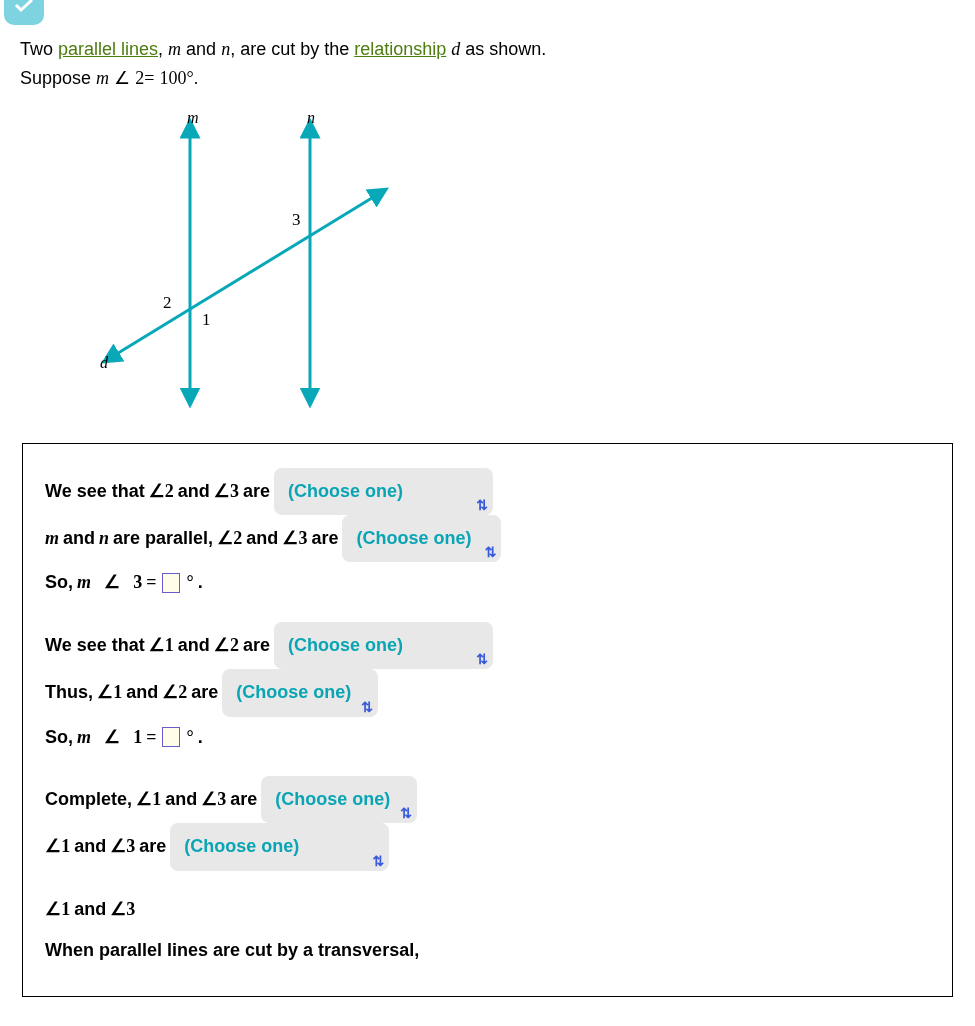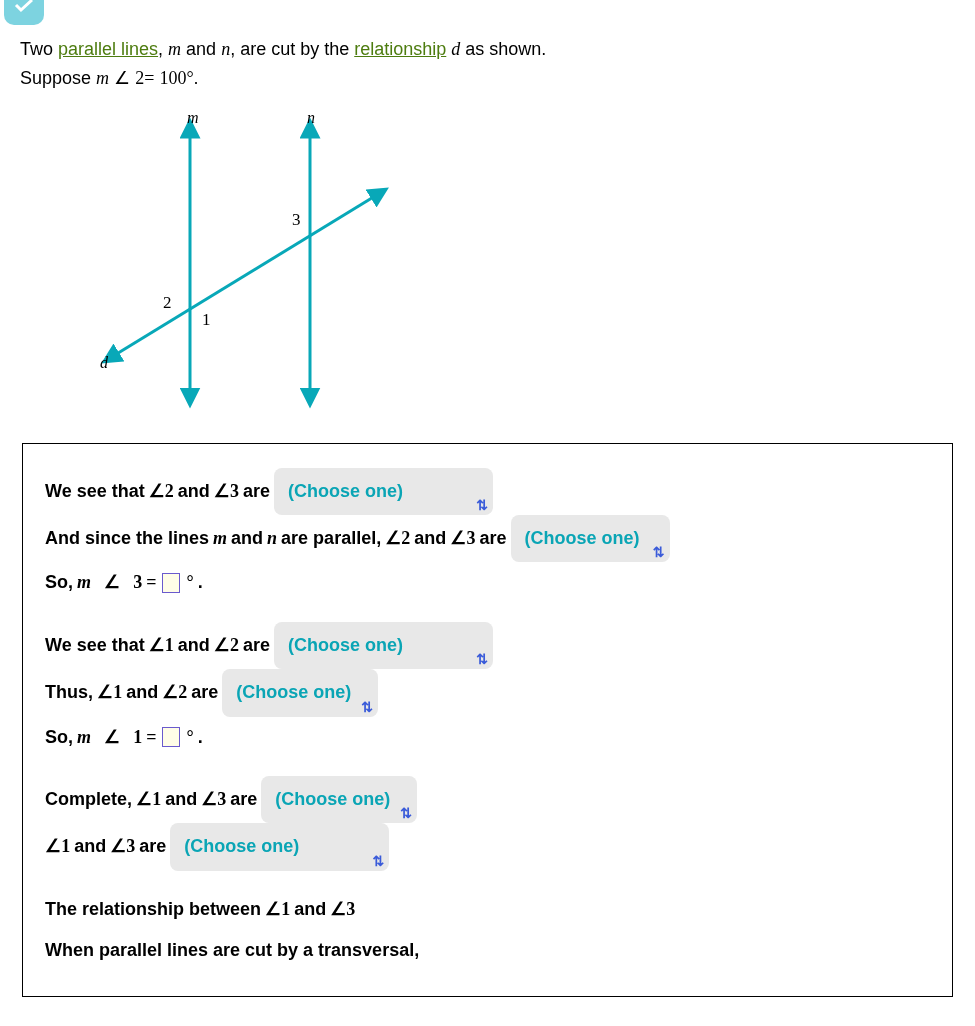--- a/index.html
+++ b/index.html
@@ -151,21 +151,20 @@
       <span> and </span>
       <span class="angle-sym"><span>∠3</span></span>
       <span> are </span>
       <span class="choose wide">
         <span class="choose-label">(Choose one)</span>
         <span class="choose-arrow">⇅</span>
       </span>
     </div>
 
     <div class="stmt">
-      <span>And since the lines </span>
       <span class="math-it">m</span>
       <span> and </span>
       <span class="math-it">n</span>
       <span> are parallel, </span>
       <span class="angle-sym"><span>∠2</span></span>
       <span> and </span>
       <span class="angle-sym"><span>∠3</span></span>
       <span> are </span>
       <span class="choose med">
         <span class="choose-label">(Choose one)</span>
@@ -242,21 +241,20 @@
       <span> are </span>
       <span class="choose wide">
         <span class="choose-label">(Choose one)</span>
         <span class="choose-arrow">⇅</span>
       </span>
     </div>
 
     <div class="gap"></div>
 
     <div class="stmt">
-      <span>The relationship between </span>
       <span class="angle-sym"><span>∠1</span></span>
       <span> and </span>
       <span class="angle-sym"><span>∠3</span></span>
     </div>
 
     <div class="stmt">
       <span>When parallel lines are cut by a transversal, </span>
 
     </div>
 

